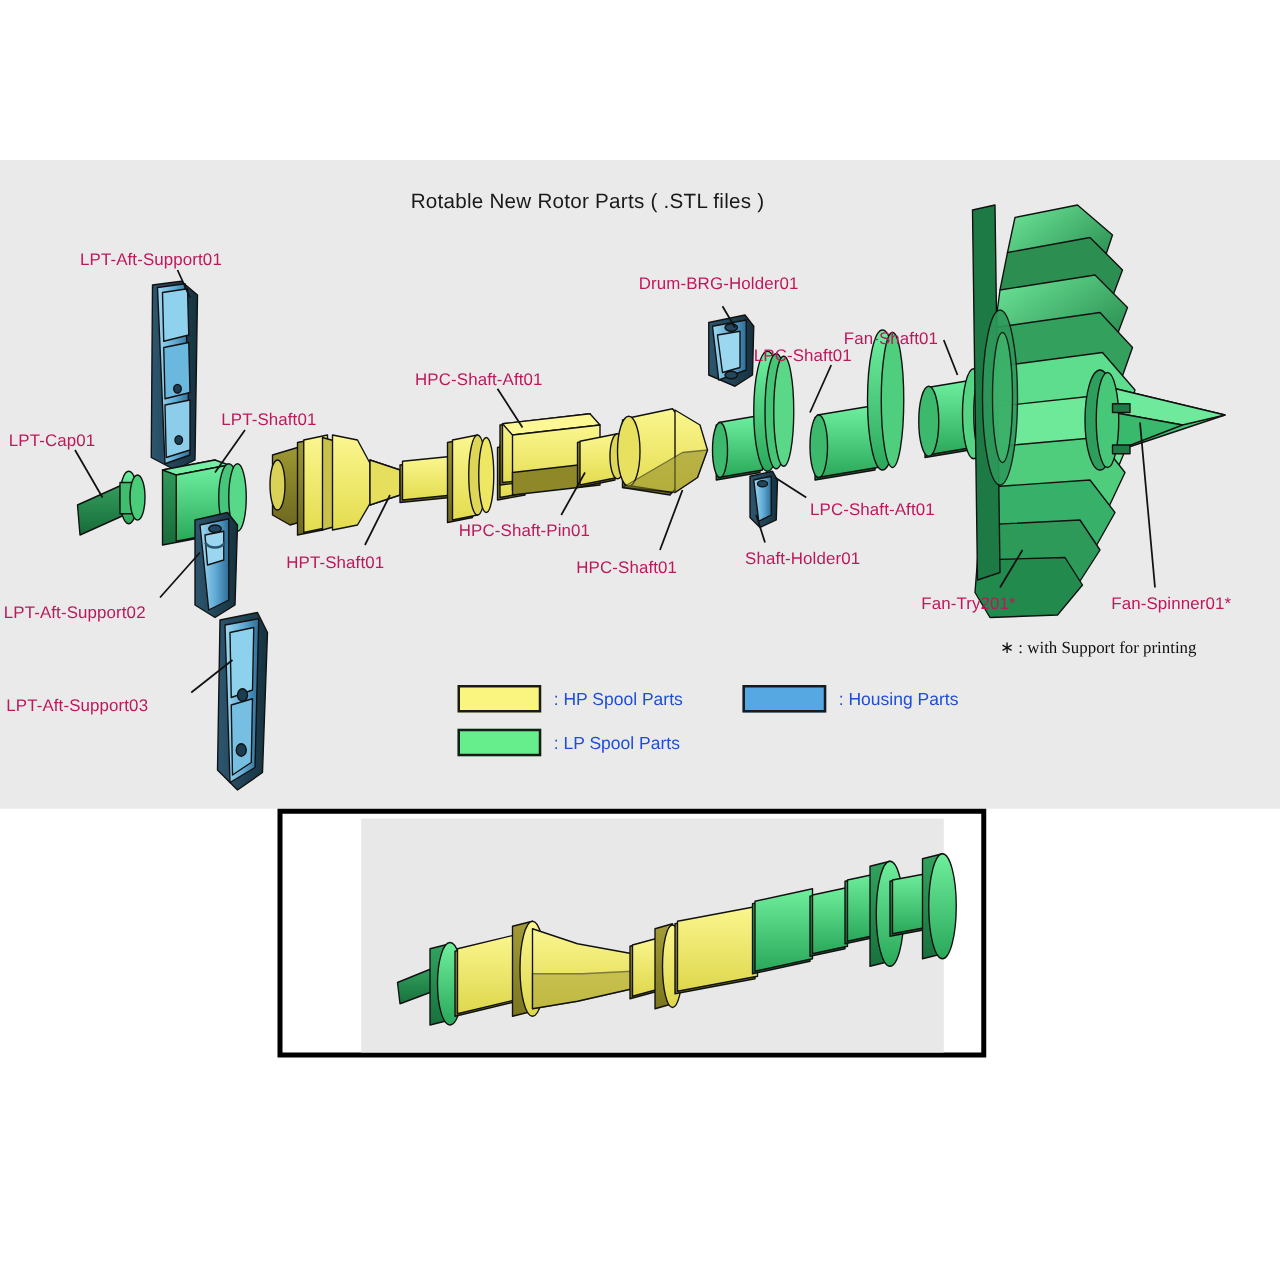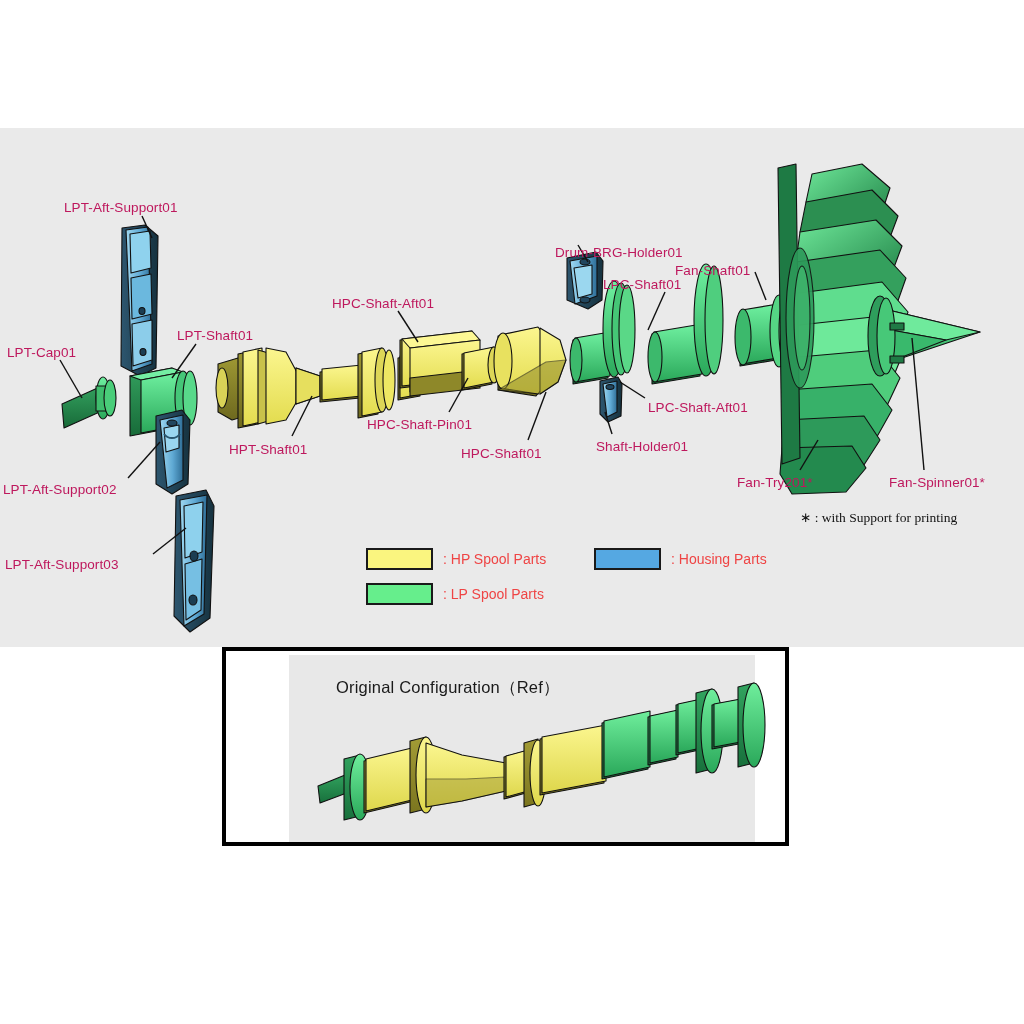--- a/index.html
+++ b/index.html
@@ -24,36 +24,39 @@
              letter-spacing:.2px;white-space:nowrap;}
 
   
   .lbl{position:absolute;font-size:13.5px;color:#be185d;white-space:nowrap;
        letter-spacing:.1px;line-height:1;}
   .note{position:absolute;font-size:13.5px;color:#111;white-space:nowrap;font-family:Liberation Serif, serif;}
 
   
   .legend-row{position:absolute;display:flex;align-items:center;}
   .swatch{width:67px;height:22px;border:2.5px solid #1a1a1a;box-sizing:border-box;}
-  .legend-text{font-size:14px;color:#ef4444;margin-left:10px;white-space:nowrap;}
+  .legend-text{font-size:14px;color:#1d4ed8;margin-left:10px;white-space:nowrap;}
 
   
   #leaders{position:absolute;left:0;top:0;width:1024px;height:1024px;
            pointer-events:none;}
 
   
   .art{position:absolute;pointer-events:none;}
 </style>
 </head>
 <body>
 
 <div id="stage">
 
   <div id="main-panel"></div>
 
+  <div id="main-title">
+    <span>Rotable New Rotor Parts ( .STL files )</span>
+  </div>
 
   <svg class="art" width="1024" height="519" viewBox="0 0 1024 519" style="left:0;top:128px;">
     <defs>
       <linearGradient id="gy" x1="0" y1="0" x2="0" y2="1">
         <stop offset="0%" stop-color="#fbf68f"></stop>
           <stop offset="100%" stop-color="#e3dc4f"></stop>
       </linearGradient>
       <linearGradient id="gyd" x1="0" y1="0" x2="0" y2="1">
         <stop offset="0%" stop-color="#9d9733"></stop>
           <stop offset="100%" stop-color="#6e691f"></stop>
@@ -260,21 +263,21 @@
     </g>
   </svg>
 
   <div class="lbl" style="left:64px;top:201px;">LPT-Aft-Support01</div>
   <div class="lbl" style="left:7px;top:346px;">LPT-Cap01</div>
   <div class="lbl" style="left:177px;top:329px;">LPT-Shaft01</div>
   <div class="lbl" style="left:229px;top:443px;">HPT-Shaft01</div>
   <div class="lbl" style="left:332px;top:297px;">HPC-Shaft-Aft01</div>
   <div class="lbl" style="left:367px;top:418px;">HPC-Shaft-Pin01</div>
   <div class="lbl" style="left:461px;top:447px;">HPC-Shaft01</div>
-  <div class="lbl" style="left:511px;top:246px;margin-left:44px;">Drum-BRG-Holder01</div>
+  <div class="lbl" style="left:511px;top:220px;">Drum-BRG-Holder01</div>
   <div class="lbl" style="left:603px;top:278px;">LPC-Shaft01</div>
   <div class="lbl" style="left:648px;top:401px;">LPC-Shaft-Aft01</div>
   <div class="lbl" style="left:596px;top:440px;">Shaft-Holder01</div>
   <div class="lbl" style="left:675px;top:264px;">Fan-Shaft01</div>
   <div class="lbl" style="left:737px;top:476px;">Fan-Try201*</div>
   <div class="lbl" style="left:889px;top:476px;">Fan-Spinner01*</div>
   <div class="lbl" style="left:3px;top:483px;">LPT-Aft-Support02</div>
   <div class="lbl" style="left:5px;top:558px;text-align:center;">LPT-Aft-Support03</div>
 
   <div class="note" style="left:800px;top:509px;">∗ : with Support for printing</div>
@@ -287,21 +290,20 @@
     <span class="swatch" style="background:#66ee8c;"></span>
     <span class="legend-text">: LP Spool Parts</span>
   </div>
   <div class="legend-row" style="left:594px;top:548px;text-align:right;">
     <span class="swatch" style="background:#55a8e2;"></span>
     <span class="legend-text">: Housing Parts</span>
   </div>
 
   <div id="ref-box">
     <div id="ref-inner"></div>
-    <div id="ref-title">Original Configuration（Ref）</div>
 
     <svg class="art" width="559" height="191" viewBox="0 0 559 191" style="left:0;top:0;">
       <defs>
         <linearGradient id="ry" x1="0" y1="0" x2="0" y2="1">
           <stop offset="0%" stop-color="#fbf68f"></stop>
             <stop offset="100%" stop-color="#ded74c"></stop>
         </linearGradient>
         <linearGradient id="ryd" x1="0" y1="0" x2="0" y2="1">
           <stop offset="0%" stop-color="#a39c36"></stop>
             <stop offset="100%" stop-color="#7b751f"></stop>

